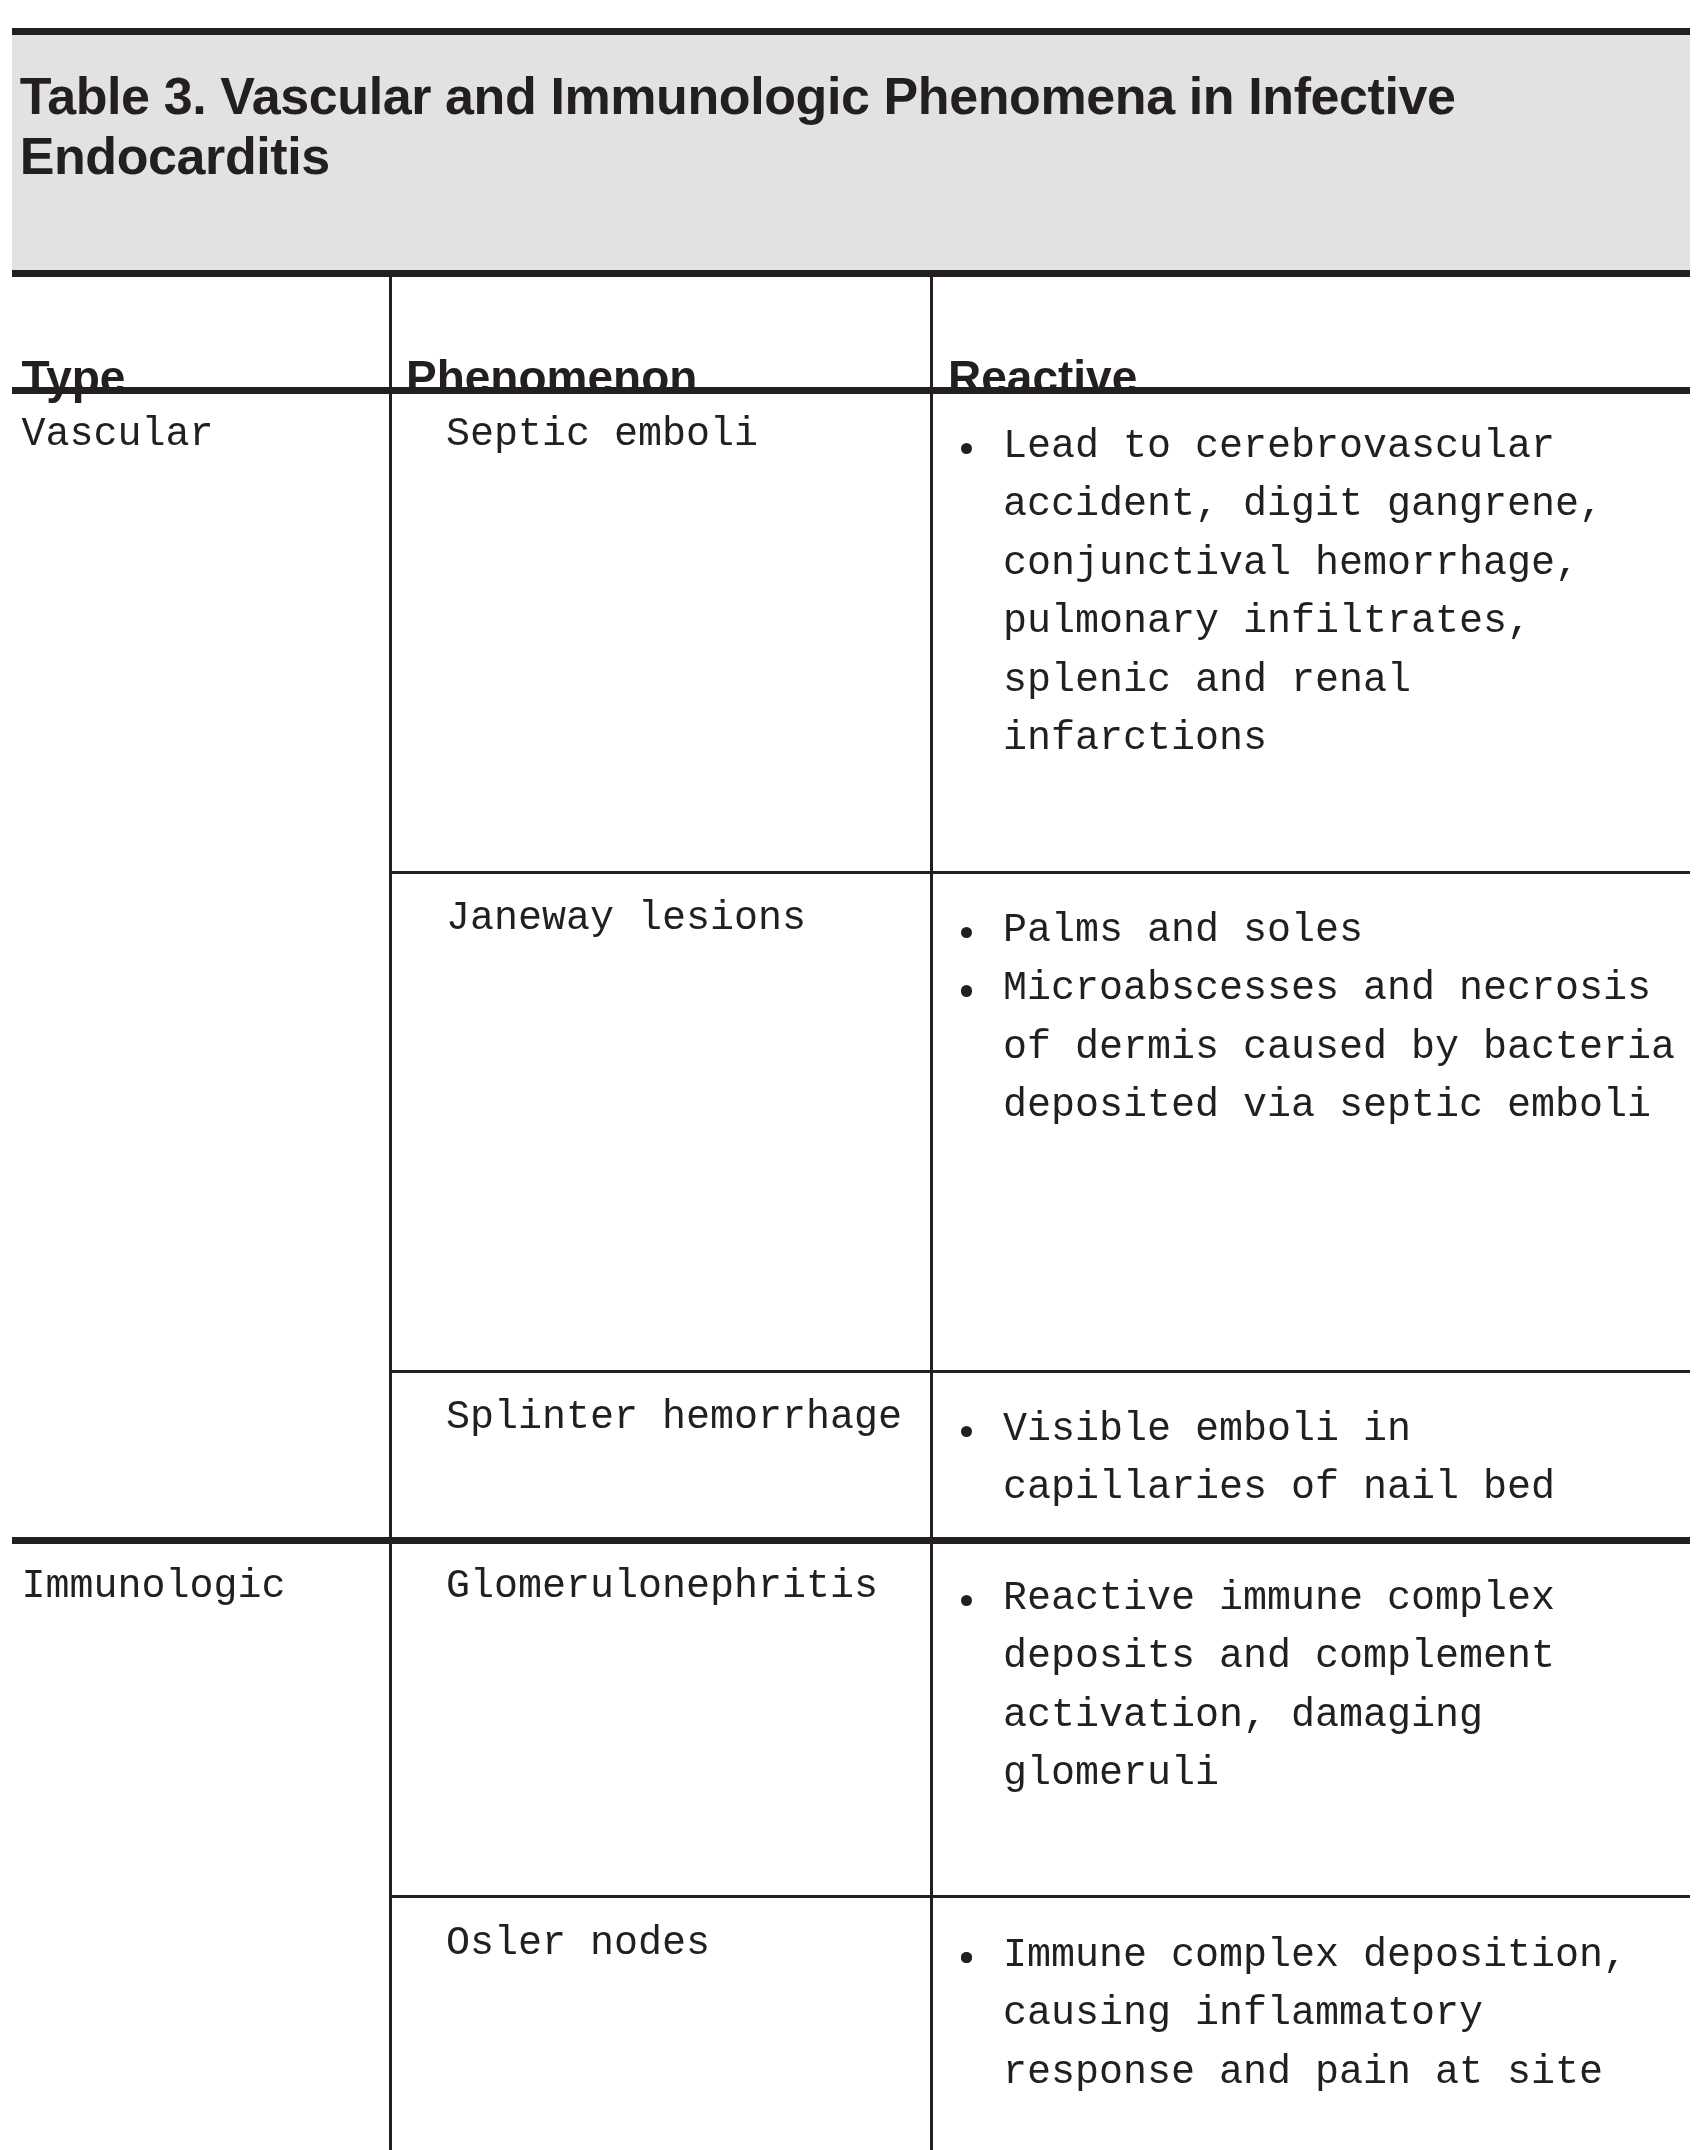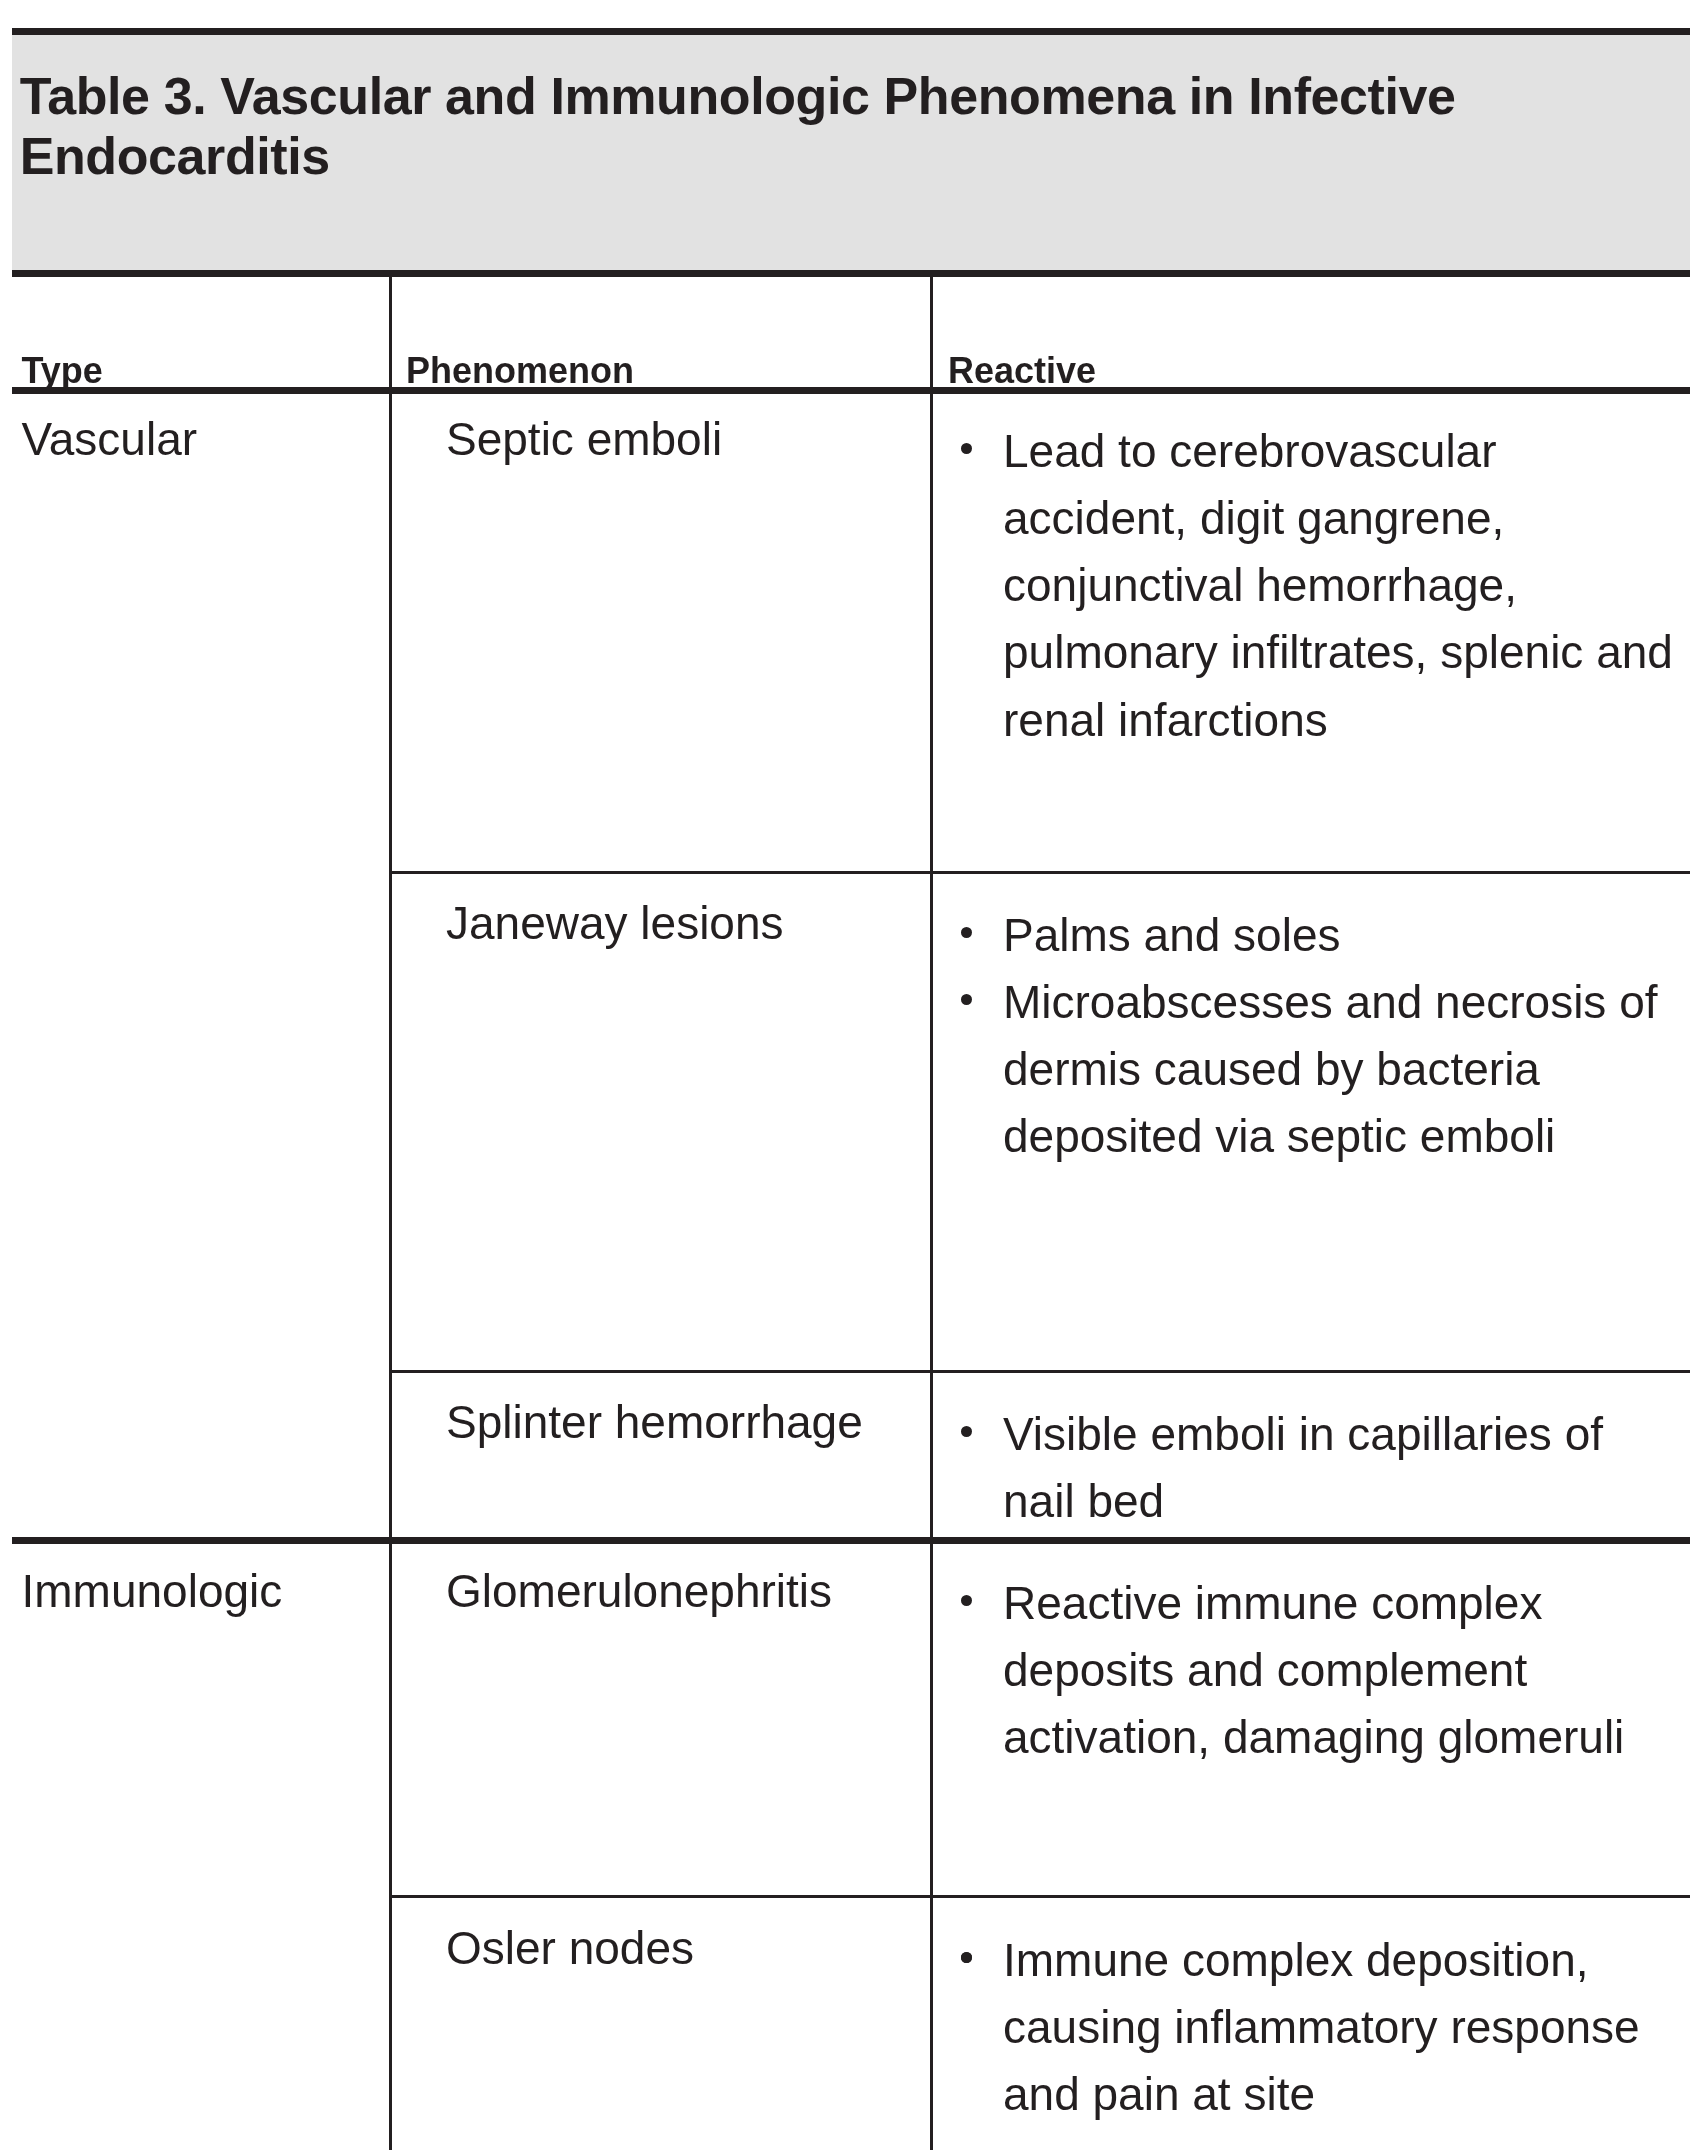--- a/index.html
+++ b/index.html
@@ -75,35 +75,36 @@
   }
   .hrule.thick { height: 6.5px; }
   .hrule.thin  { height: 3px; }
   .hrule.full  { left: 0; width: 1678px; }
   .hrule.part  { left: 377px; width: 1301px; }
 
   
   .head-cell {
     position: absolute;
     top: 73px;
-    font-size: 36px;
+    font-size: 46px;
     font-weight: bold;
     color: #231f20;
     white-space: nowrap;
   }
   .head-cell.h1 { left: 9.5px; }
   .head-cell.h2 { left: 394px; }
   .head-cell.h3 { left: 936px; }
 
   
   .cell {
     position: absolute;
-    font-size: 46px;
+    font-size: 40px;
     line-height: 1.46;
     color: #231f20;
+    font-family: Liberation Mono, monospace;
   }
   .cell.type { left: 9.5px; width: 361px; }
   .cell.phen { left: 394px; width: 512px; margin-left: 40px; }
   .cell.comm { left: 936px; width: 736px; margin-top: 12px; }
 
   .bullet-list {
     list-style: none;
     margin: 0;
     padding: 0;
   }

